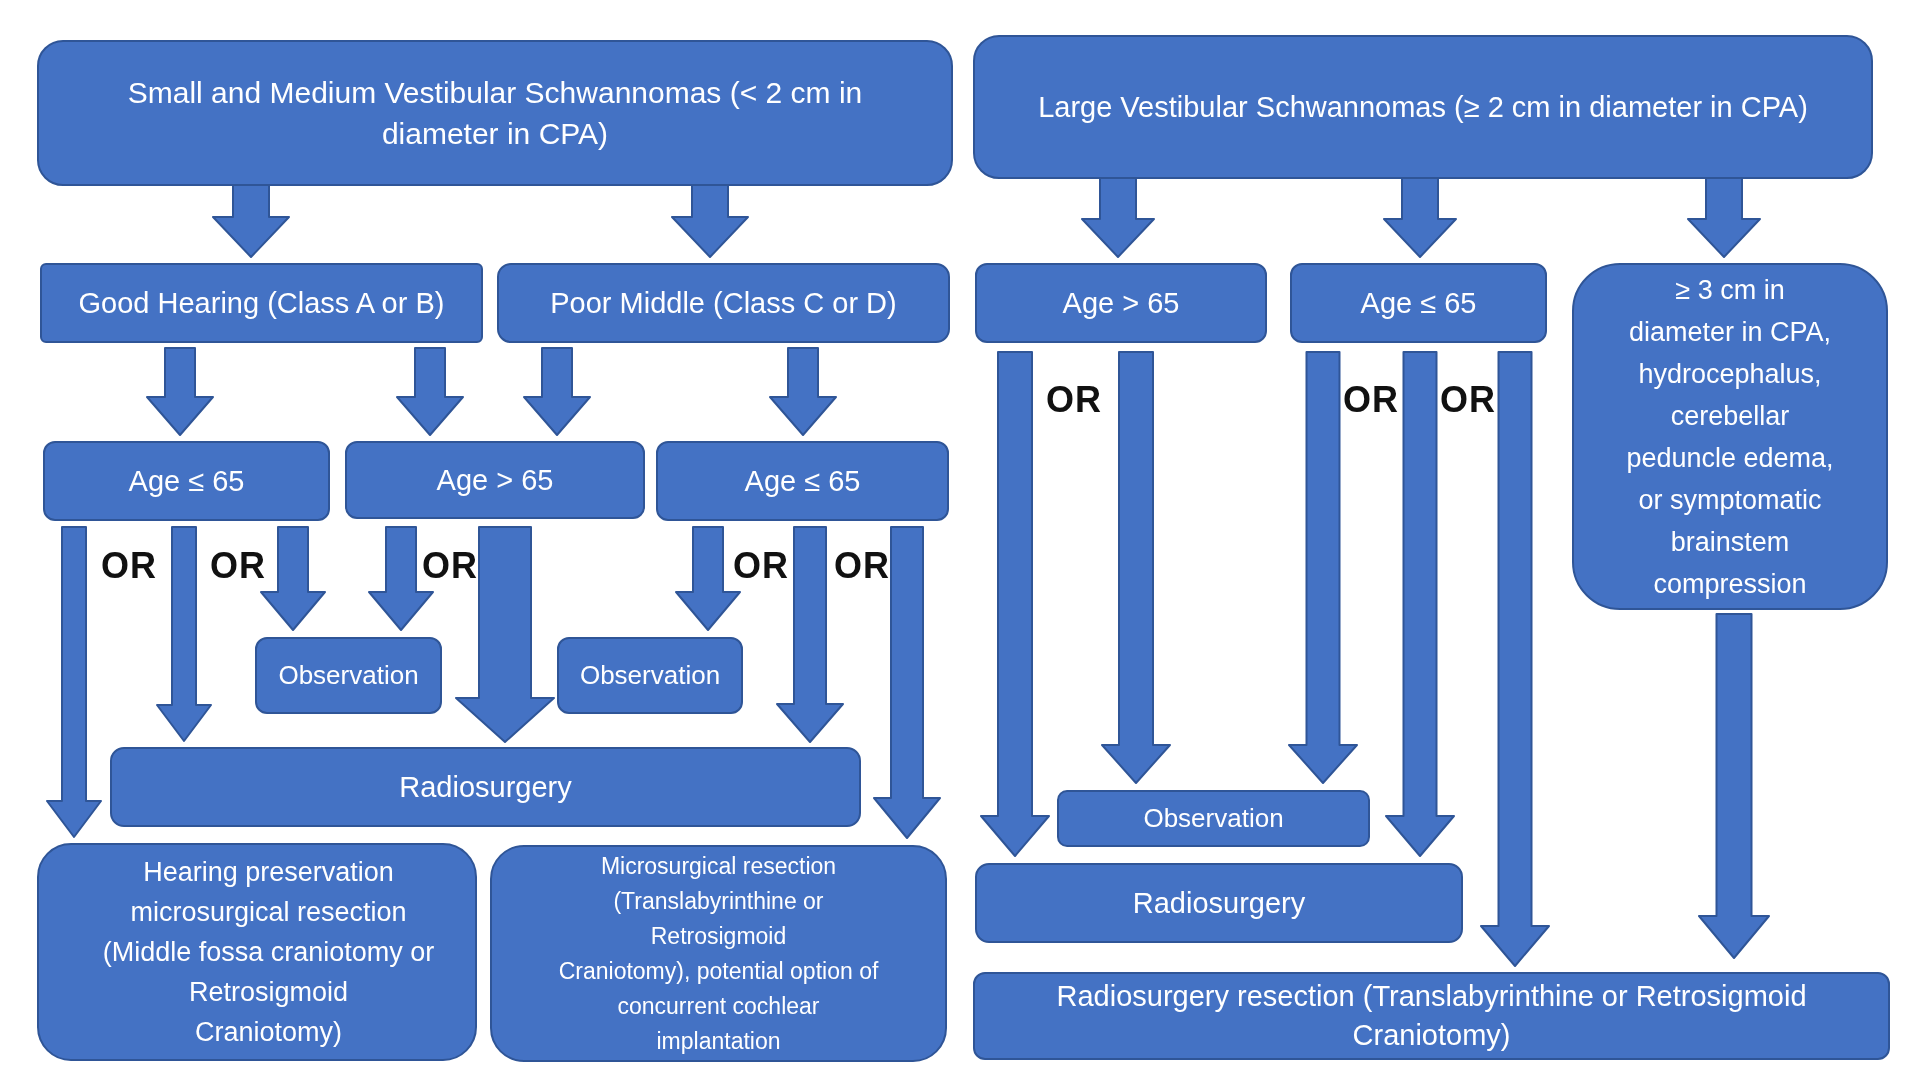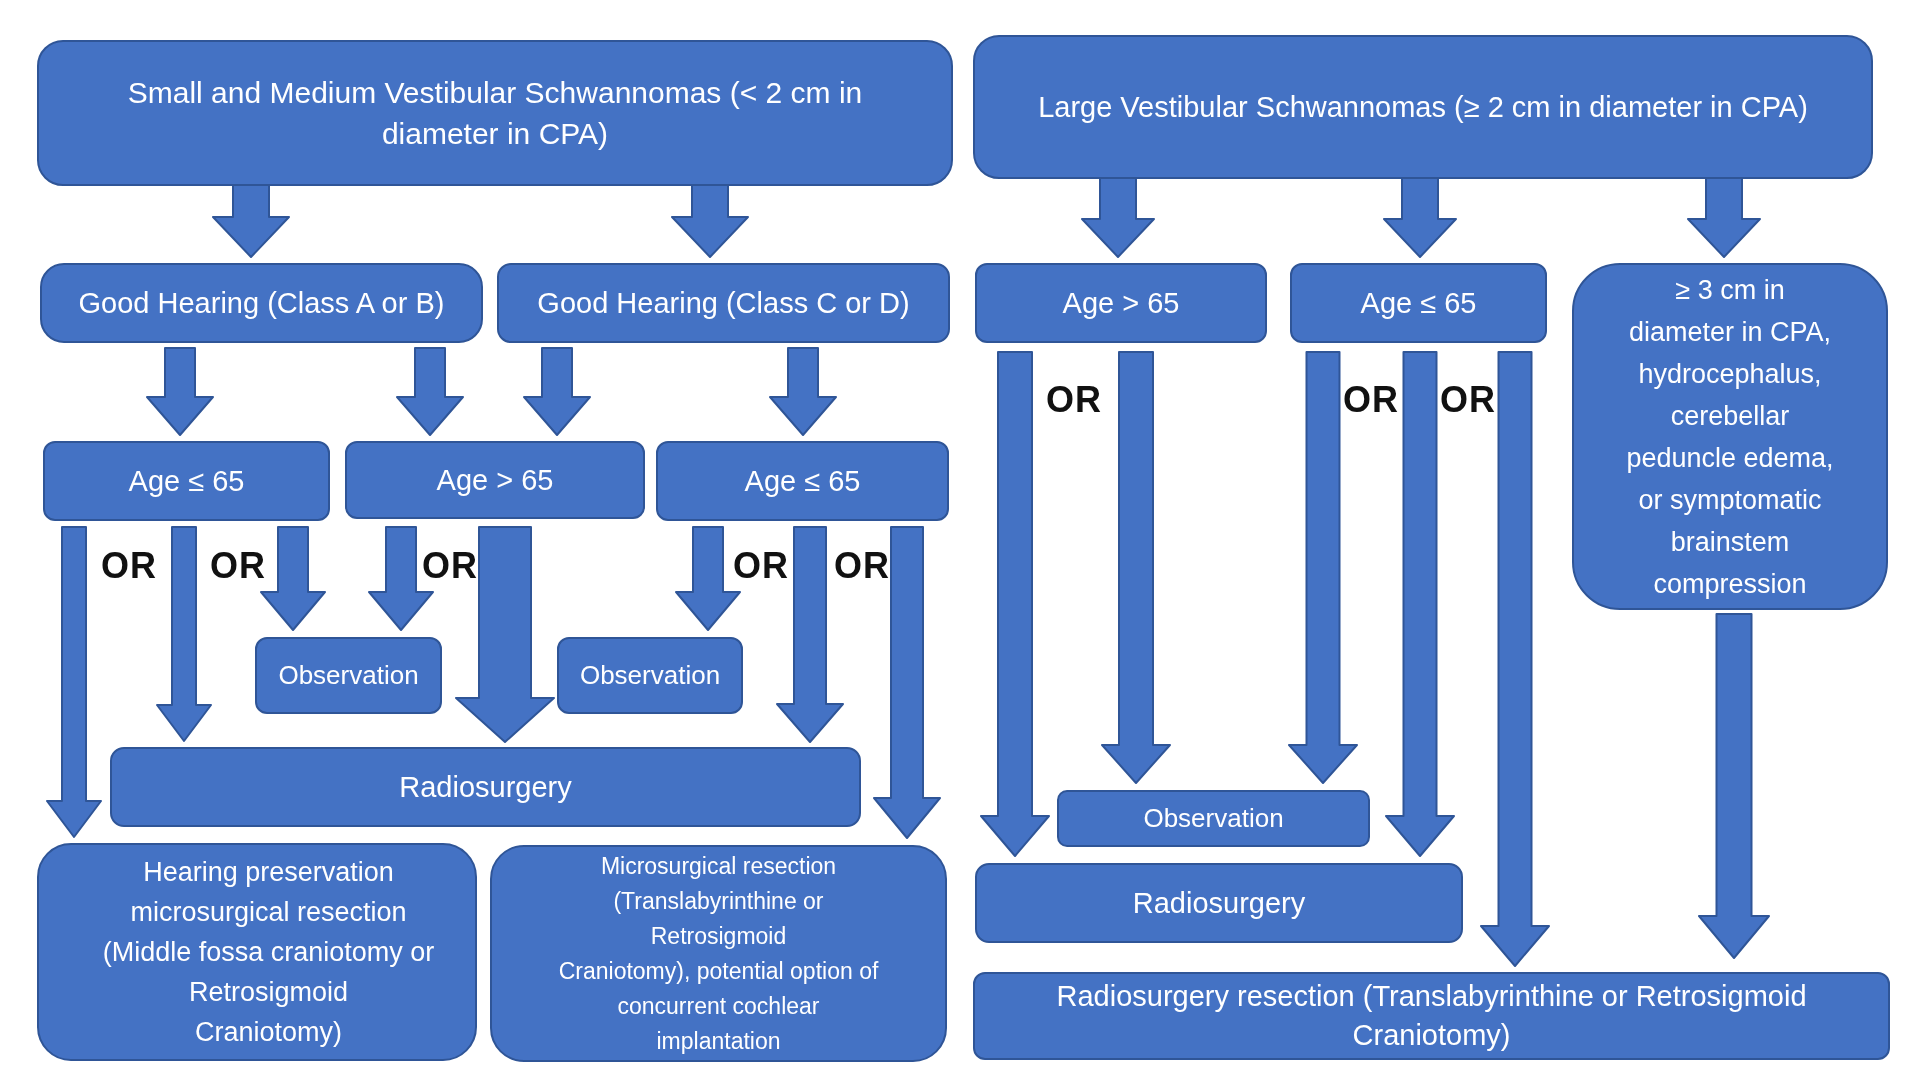--- a/index.html
+++ b/index.html
@@ -57,23 +57,23 @@
       <polygon points="1119,352 1153,352 1153,745 1170,745 1136,783 1102,745 1119,745" fill="#4472C4" stroke="#2F5597" stroke-width="2" stroke-linejoin="round"></polygon>
       <polygon points="1306.5,352 1339.5,352 1339.5,745 1357,745 1323,783 1289,745 1306.5,745" fill="#4472C4" stroke="#2F5597" stroke-width="2" stroke-linejoin="round"></polygon>
       <polygon points="1403.5,352 1436.5,352 1436.5,816 1454,816 1420,856 1386,816 1403.5,816" fill="#4472C4" stroke="#2F5597" stroke-width="2" stroke-linejoin="round"></polygon>
       <polygon points="1498.5,352 1531.5,352 1531.5,926 1549,926 1515,966 1481,926 1498.5,926" fill="#4472C4" stroke="#2F5597" stroke-width="2" stroke-linejoin="round"></polygon>
       <polygon points="1716.5,614 1751.5,614 1751.5,916 1769,916 1734,958 1699,916 1716.5,916" fill="#4472C4" stroke="#2F5597" stroke-width="2" stroke-linejoin="round"></polygon>
     </svg>
 
   <div class="node" style="left:37px;top:16px;width:916px;height:146px;border-radius:26px;font-size:30px;line-height:41px;margin-top:24px;">Small  and Medium Vestibular Schwannomas (&lt; 2 cm in
 diameter in CPA)</div>
 
-  <div class="node" style="left:40px;top:263px;width:443px;height:80px;border-radius:24px;font-size:29px;text-align:right;">Good Hearing (Class A or B)</div>
+  <div class="node" style="left:40px;top:263px;width:443px;height:80px;border-radius:6px;font-size:29px;text-align:right;">Good Hearing (Class A or B)</div>
 
-  <div class="node" style="left:497px;top:263px;width:453px;height:80px;border-radius:14px;font-size:29px;">Good Hearing (Class C or D)</div>
+  <div class="node" style="left:497px;top:263px;width:453px;height:80px;border-radius:14px;font-size:29px;">Poor Middle (Class C or D)</div>
 
   <div class="node" style="left:43px;top:441px;width:287px;height:80px;border-radius:12px;font-size:29px;">Age ≤ 65</div>
 
   <div class="node" style="left:345px;top:441px;width:300px;height:78px;border-radius:12px;font-size:29px;">Age &gt; 65</div>
 
   <div class="node" style="left:656px;top:441px;width:293px;height:80px;border-radius:12px;font-size:29px;">Age ≤ 65</div>
 
   <div class="node" style="left:255px;top:637px;width:187px;height:77px;border-radius:12px;font-size:26px;">Observation</div>
 
   <div class="node" style="left:557px;top:637px;width:186px;height:77px;border-radius:12px;font-size:26px;">Observation</div>

